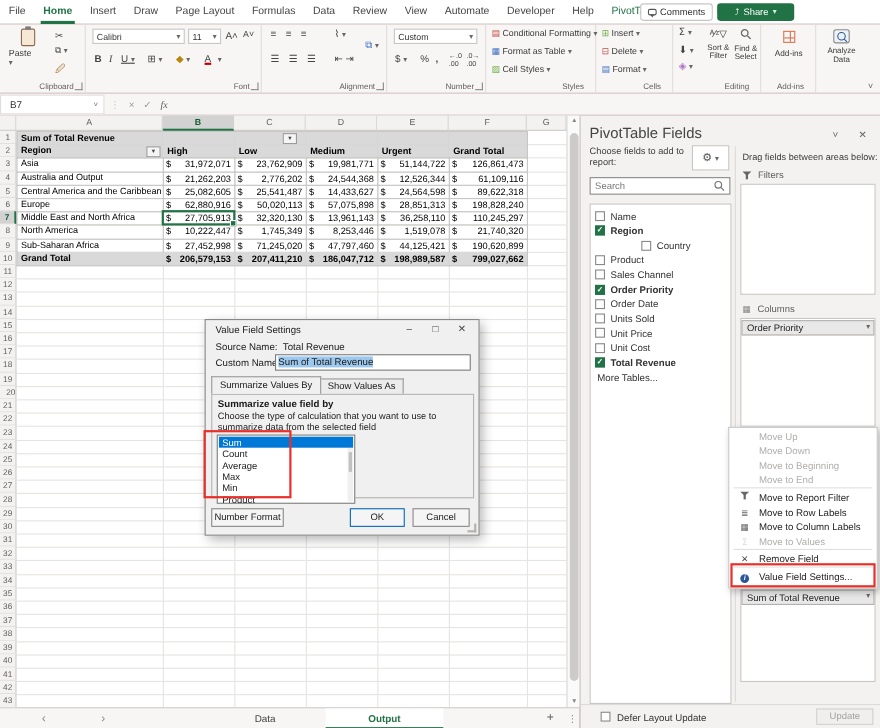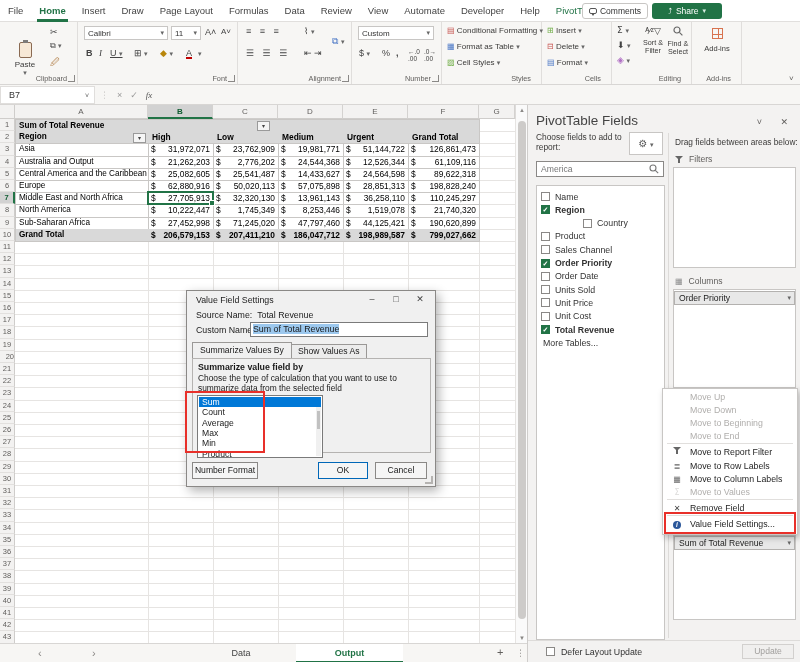--- a/index.html
+++ b/index.html
@@ -160,21 +160,21 @@
     </div>
     <div id="share-btn">
       <span style="font-size:8px;">⤴</span>
       <span>Share</span>
       <span class="dd" style="color:#d8efe3">▾</span>
     </div>
   </div>
 
   <div id="ribbon">
     <div class="rgroup" style="left:0;width:78px;">
-      <div class="abs" style="left:8px;top:20px;width:34px;text-align:center;">
+      <div class="abs" style="left:8px;top:4px;width:34px;text-align:left;">
         <div class="clip-icon"></div>
         <div style="font-size:8px;margin-top:2px;">Paste</div>
         <div class="dd">▾</div>
       </div>
       <div class="mini" style="left:50px;top:5px;">✂</div>
       <div class="mini" style="left:50px;top:19px;font-size:8px;">⧉ <span class="dd">▾</span></div>
       <div class="mini" style="left:50px;top:33px;color:#b07c44;">🖉</div>
       <div class="rglabel">Clipboard</div>
       <div class="launcher"></div>
     </div>
@@ -258,20 +258,30 @@
     </div>
 
     <div class="rgroup" style="left:692px;width:50px;">
       <div class="bigbtn" style="left:8px;top:6px;width:34px;">
         <span class="grid4"></span>
         <div style="font-size:7.5px;margin-top:5px;">Add-ins</div>
       </div>
       <div class="rglabel">Add-ins</div>
     </div>
 
+    <div class="rgroup" style="left:742px;width:46px;border-right:none;">
+      <div class="bigbtn" style="left:4px;top:4px;width:38px;">
+        <div><svg width="16" height="14">
+              <rect x="1" y="1" width="14" height="12" rx="2" fill="#eef3fa" stroke="#8a8886"></rect>
+              <circle cx="8" cy="7" r="3.4" fill="none" stroke="#2b579a"></circle>
+              <line x1="10.5" y1="9.5" x2="13" y2="12" stroke="#2b579a"></line>
+            </svg></div>
+        <div style="font-size:7.2px;line-height:8px;">Analyze Data</div>
+      </div>
+    </div>
     <div class="abs" style="left:789px;top:52px;font-size:8px;color:#605e5c;">˅</div>
   </div>
 
   <div id="fbar">
     <div id="namebox"><span>B7</span><span class="dd">˅</span></div>
     <div id="fx-icons">
       <span style="color:#c8c6c4;">⋮</span>
       <span>×</span>
       <span>✓</span>
       <span style="font-style:italic;font-family:'Liberation Serif',serif;color:#555;">fx</span>
@@ -582,21 +592,21 @@
     <div id="kebab" style="left:516px;">⋮</div>
   </div>
 
   <div id="pane">
     <div id="pane-title">PivotTable Fields</div>
     <div class="pane-ctl" style="right:38px;">˅</div>
     <div class="pane-ctl" style="right:12px;">✕</div>
     <div id="choose-label">Choose fields to add to report:</div>
     <div id="gear-btn">⚙ <span class="dd">▾</span></div>
     <div id="searchbox">
-      <span>America</span>
+      <span>Search</span>
       <span style="position:absolute;right:4px;top:2px;"><svg width="10" height="11">
             <circle cx="4" cy="4" r="3" fill="none" stroke="#777" stroke-width="1.1"></circle>
             <line x1="6.3" y1="6.3" x2="9.2" y2="9.2" stroke="#777" stroke-width="1.1"></line>
           </svg></span>
     </div>
     <div id="fieldbox">
         <div class="fitem" style="top: 4px;">
           <span class="cb"></span>
           <span>Name</span>
         </div>

